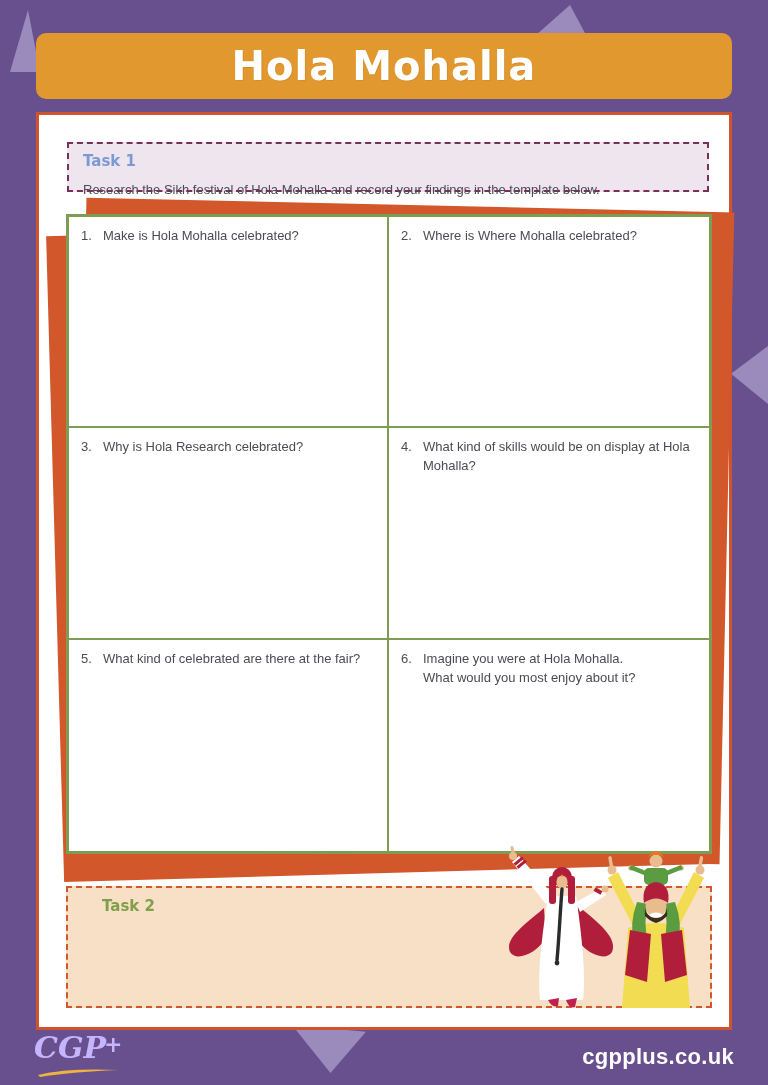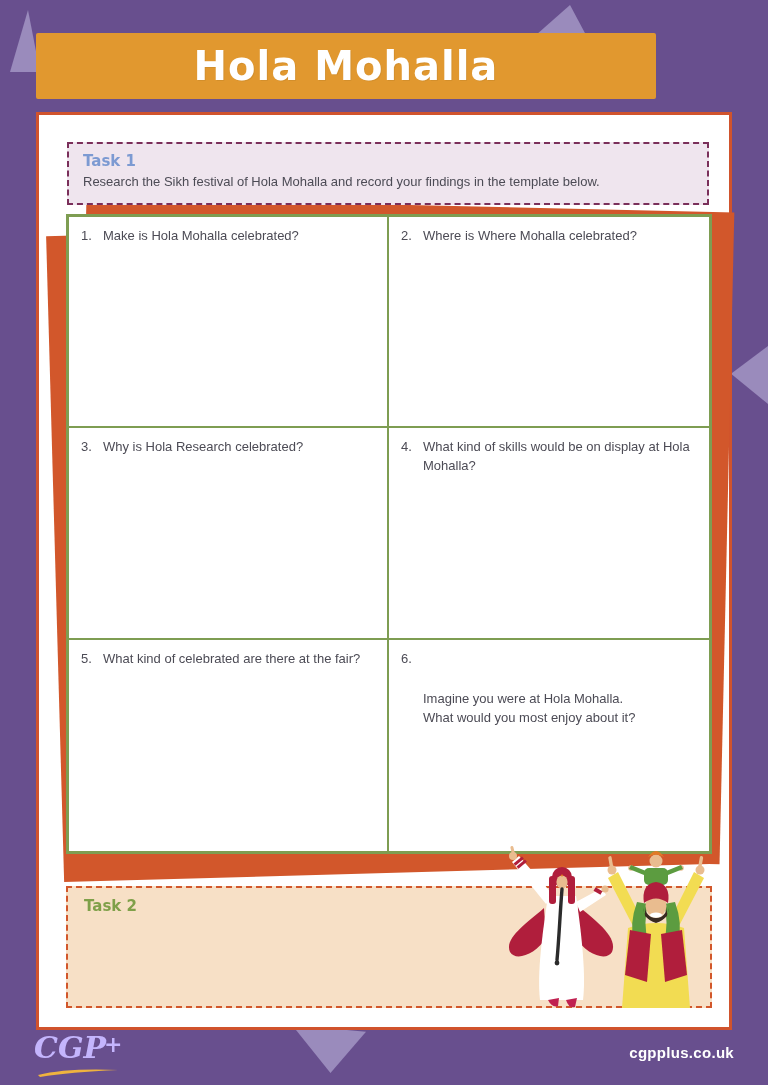--- a/index.html
+++ b/index.html
@@ -15,89 +15,89 @@
                    clip-path:polygon(0% 100%, 60% 0%, 100% 100%); }
   .tri-top-mid   { left:536px; top:5px; width:50px; height:30px;
                    clip-path:polygon(0% 100%, 68% 0%, 100% 100%); }
   .tri-right     { left:731px; top:346px; width:37px; height:58px;
                    clip-path:polygon(0% 48%, 100% 0%, 100% 100%); }
   .tri-bottom    { left:292px; top:1025px; width:74px; height:48px;
                    clip-path:polygon(0% 0%, 100% 14%, 52% 100%); }
 
   
   #banner {
-    position:absolute; left:36px; top:33px; width:620px; height:66px;
-    background:#E1982F; z-index:2; border-radius:2px;
+    position:absolute; left:36px; top:33px; width:696px; height:66px;
+    background:#E1982F; z-index:2; border-radius:10px;
     display:flex; align-items:center; justify-content:center;
   }
   #banner h1 {
     color:#FFFFFF; font-family:"DejaVu Sans", sans-serif;
     font-size:40px; font-weight:bold; letter-spacing:1px;
     text-shadow:1px 1px 0 rgba(0,0,0,0.06);
   }
 
   
   #card {
     position:absolute; left:36px; top:112px; width:696px; height:918px;
     background:#FFFFFF; border:3px solid #D0532D; z-index:1;
   }
 
   
   #task1 {
-    position:absolute; left:28px; top:27px; width:642px; height:63px;
+    position:absolute; left:28px; top:27px; width:642px; height:50px;
     background:#EFE5EE; border:2px dashed #7A2F5A;
     padding:8px 14px; z-index:3;
   }
   .task-title { font-family:"DejaVu Sans", sans-serif; font-weight:bold; font-size:15px; }
   #task1 .task-title { color:#7C9AD2; }
-  .task-desc { color:#4C4B55; font-size:13px; margin-top:3px; line-height:1.45; }
+  .task-desc { color:#4C4B55; font-size:13px; margin-top:11px; line-height:1.45; }
 
   
   .paper { position:absolute; background:#D2572B; z-index:1; }
   .paper-a { left:16px; top:112px; width:655px; height:646px; transform:rotate(-1.6deg); }
   .paper-b { left:40px; top:90px;  width:648px; height:652px; transform:rotate(1.3deg); }
 
   
   #grid {
     position:absolute; left:27px; top:99px; width:646px; height:640px;
     background:#FFFFFF; border:3px solid #7E9D52; z-index:2;
     display:grid; grid-template-columns:1fr 1fr; grid-template-rows:1fr 1fr 1fr;
   }
   .cell { padding:10px 12px; display:flex; flex-direction:column; }
   .cell.col-left  { border-right:2px solid #7E9D52; }
   .cell.row-top, .cell.row-mid { border-bottom:2px solid #7E9D52; }
   .q { display:flex; color:#4C4B55; font-size:13px; line-height:1.45; }
   .num { width:22px; flex:0 0 22px; }
   .qt { flex:1; }
-  .cell6 .qt { max-width:232px;margin-top:40px; }
+  .cell6 .qt { max-width:232px; }
   .answer-area { flex:1; }
 
   
   #task2 {
     position:absolute; left:27px; top:771px; width:646px; height:122px;
     background:#F7E0C6; border:2px dashed #D2572B;
-    padding:9px 16px; z-index:3;
+    padding:9px 34px; z-index:3;
   }
   #task2 .task-title { color:#7FA049; }
   #task2 .task-desc { max-width:425px; }
 
   
   #illus { position:absolute; left:445px; top:729px; width:240px; height:172px; z-index:4; }
 
   
   #cgp-logo {
     position:absolute; left:34px; top:1033px; z-index:2; color:#c4b5fd;
     font-family:"DejaVu Serif", serif; font-style:italic; font-weight:bold;
     font-size:30px; line-height:1;
   }
   #cgp-logo .plus { font-size:22px; vertical-align:6px; margin-left:-2px; font-style:normal; }
   #cgp-swoosh { position:absolute; left:36px; top:1066px; z-index:2; }
   #site-url {
     position:absolute; right:34px; top:1044px; z-index:2;
-    color:#FFFFFF; font-weight:bold; font-size:15px; letter-spacing:0.3px;
+    color:#FFFFFF; font-weight:bold; font-size:22px; letter-spacing:0.3px;
     text-decoration:none; font-family:"Liberation Sans", sans-serif;
   }
 </style>
 </head>
 <body>
 
 <div id="page">
 
   <div class="tri tri-top-left"></div>
   <div class="tri tri-top-mid"></div>

